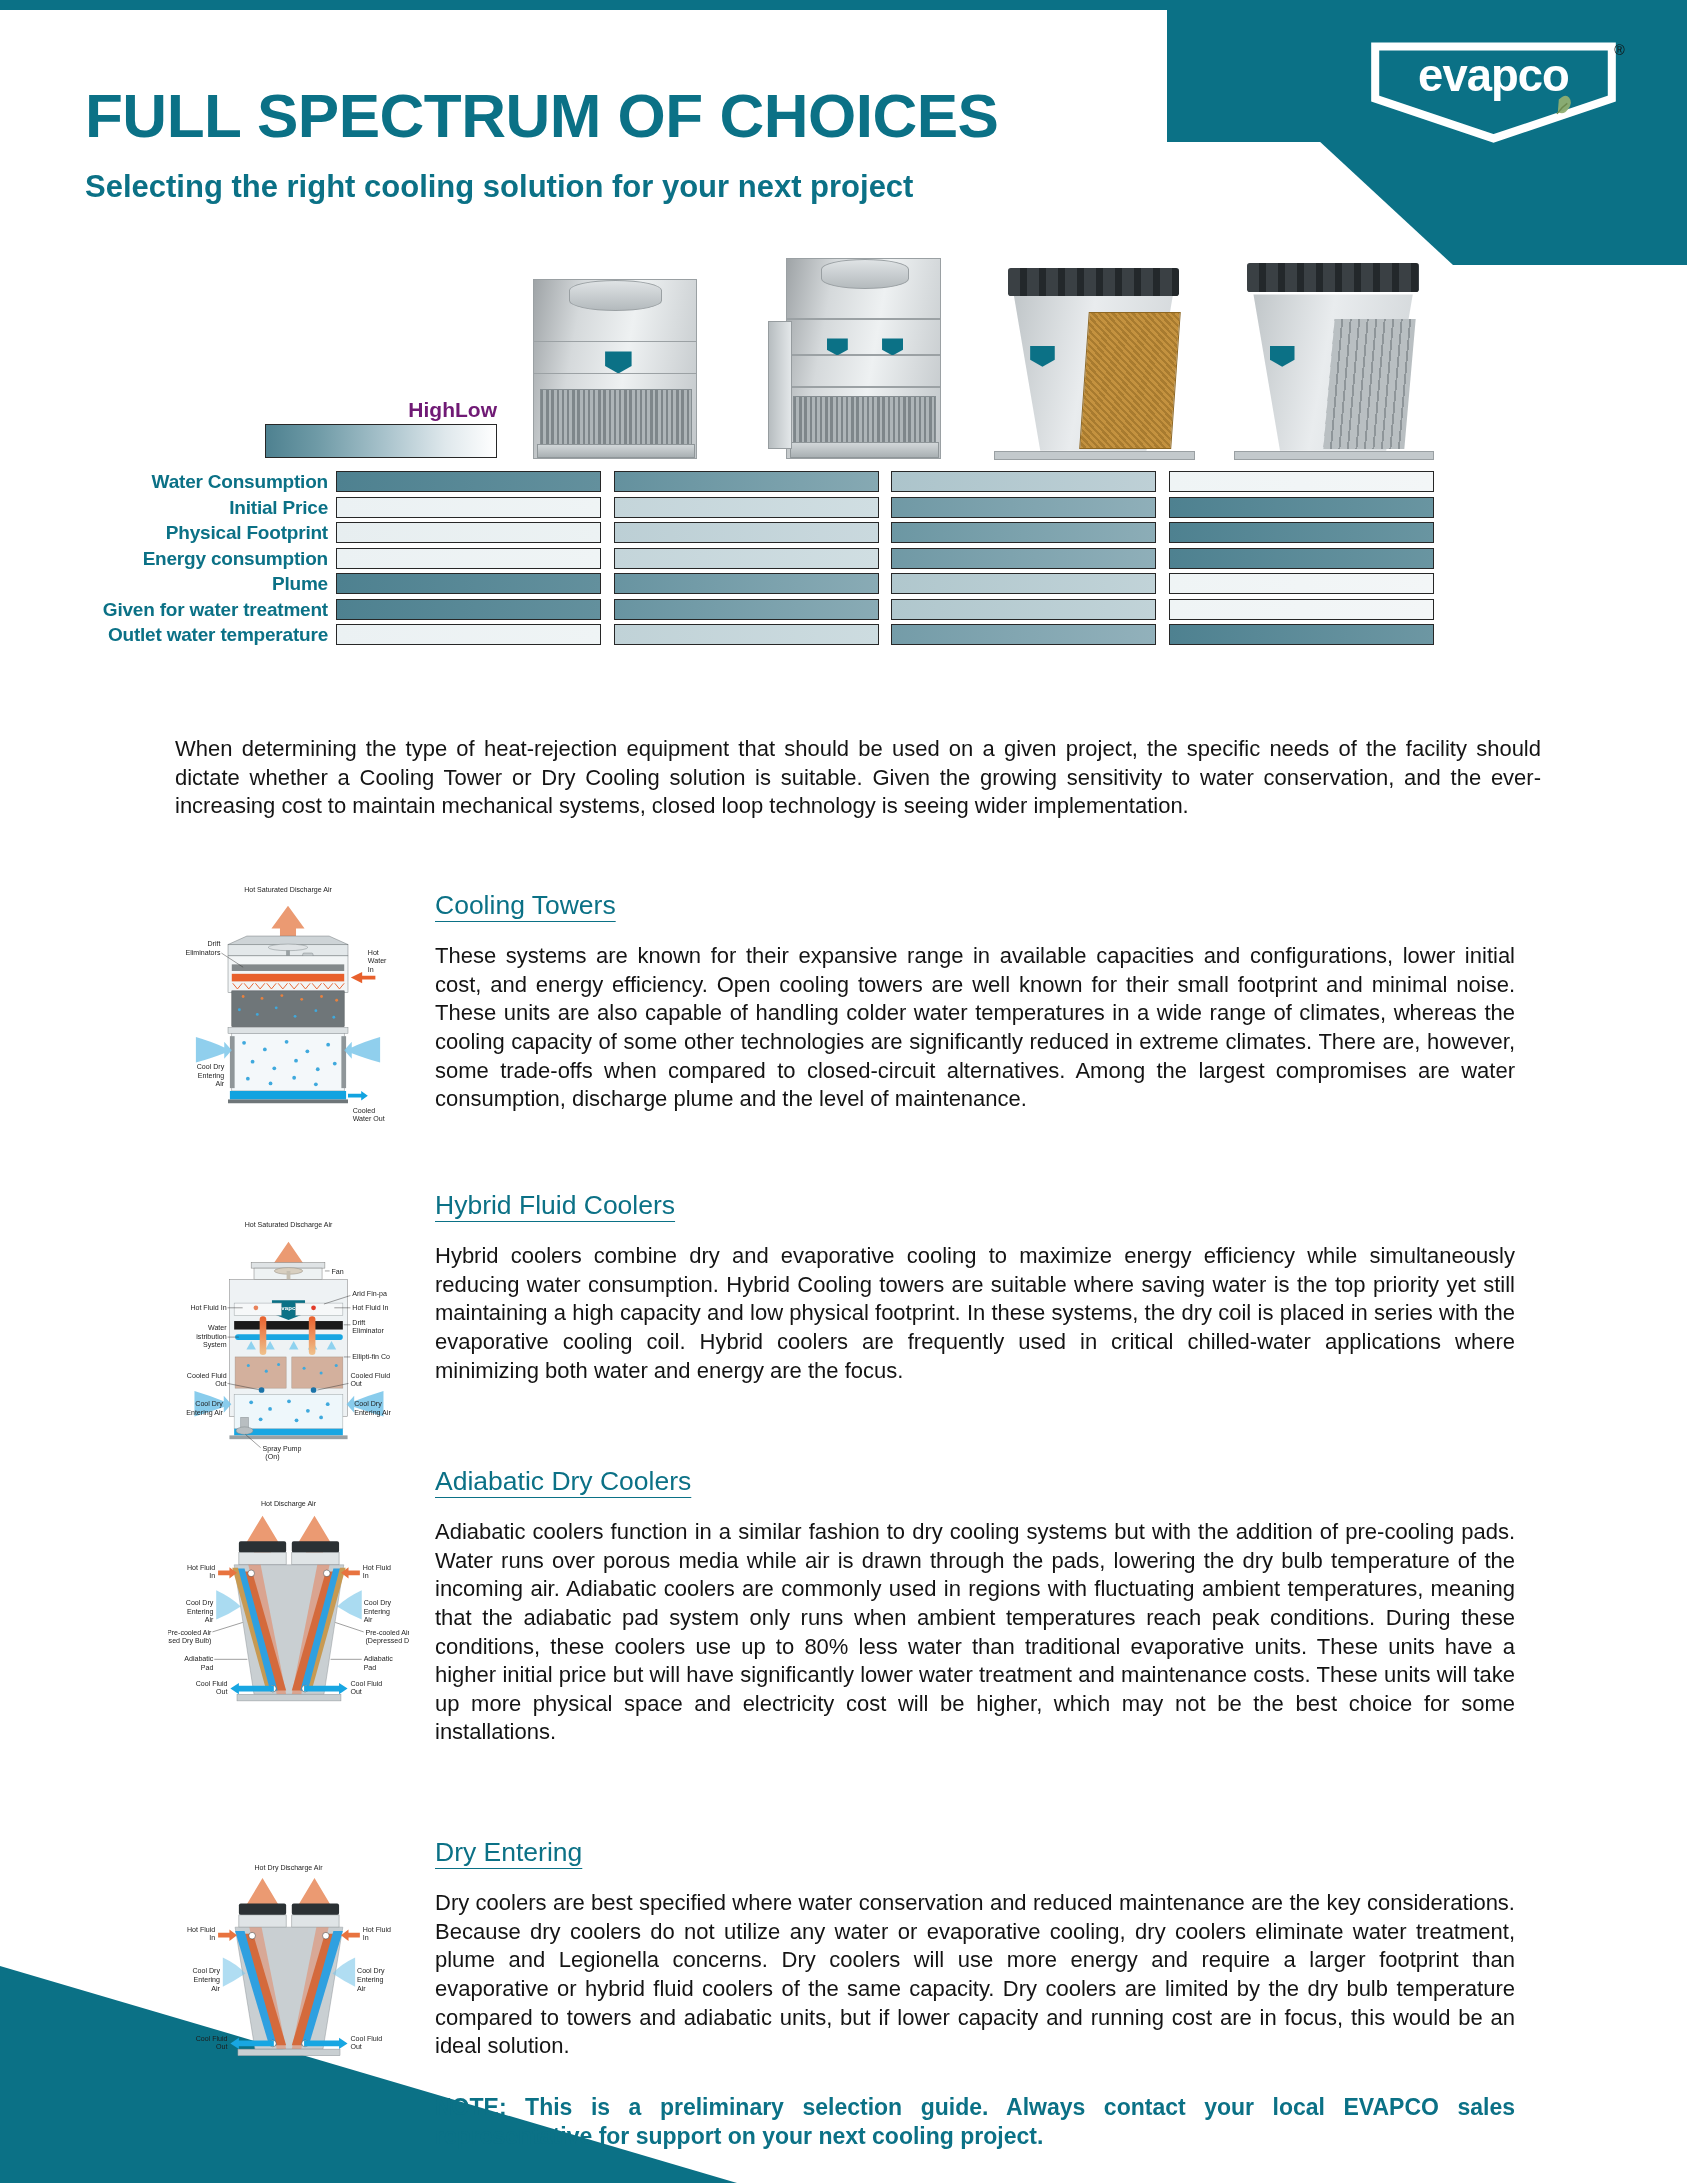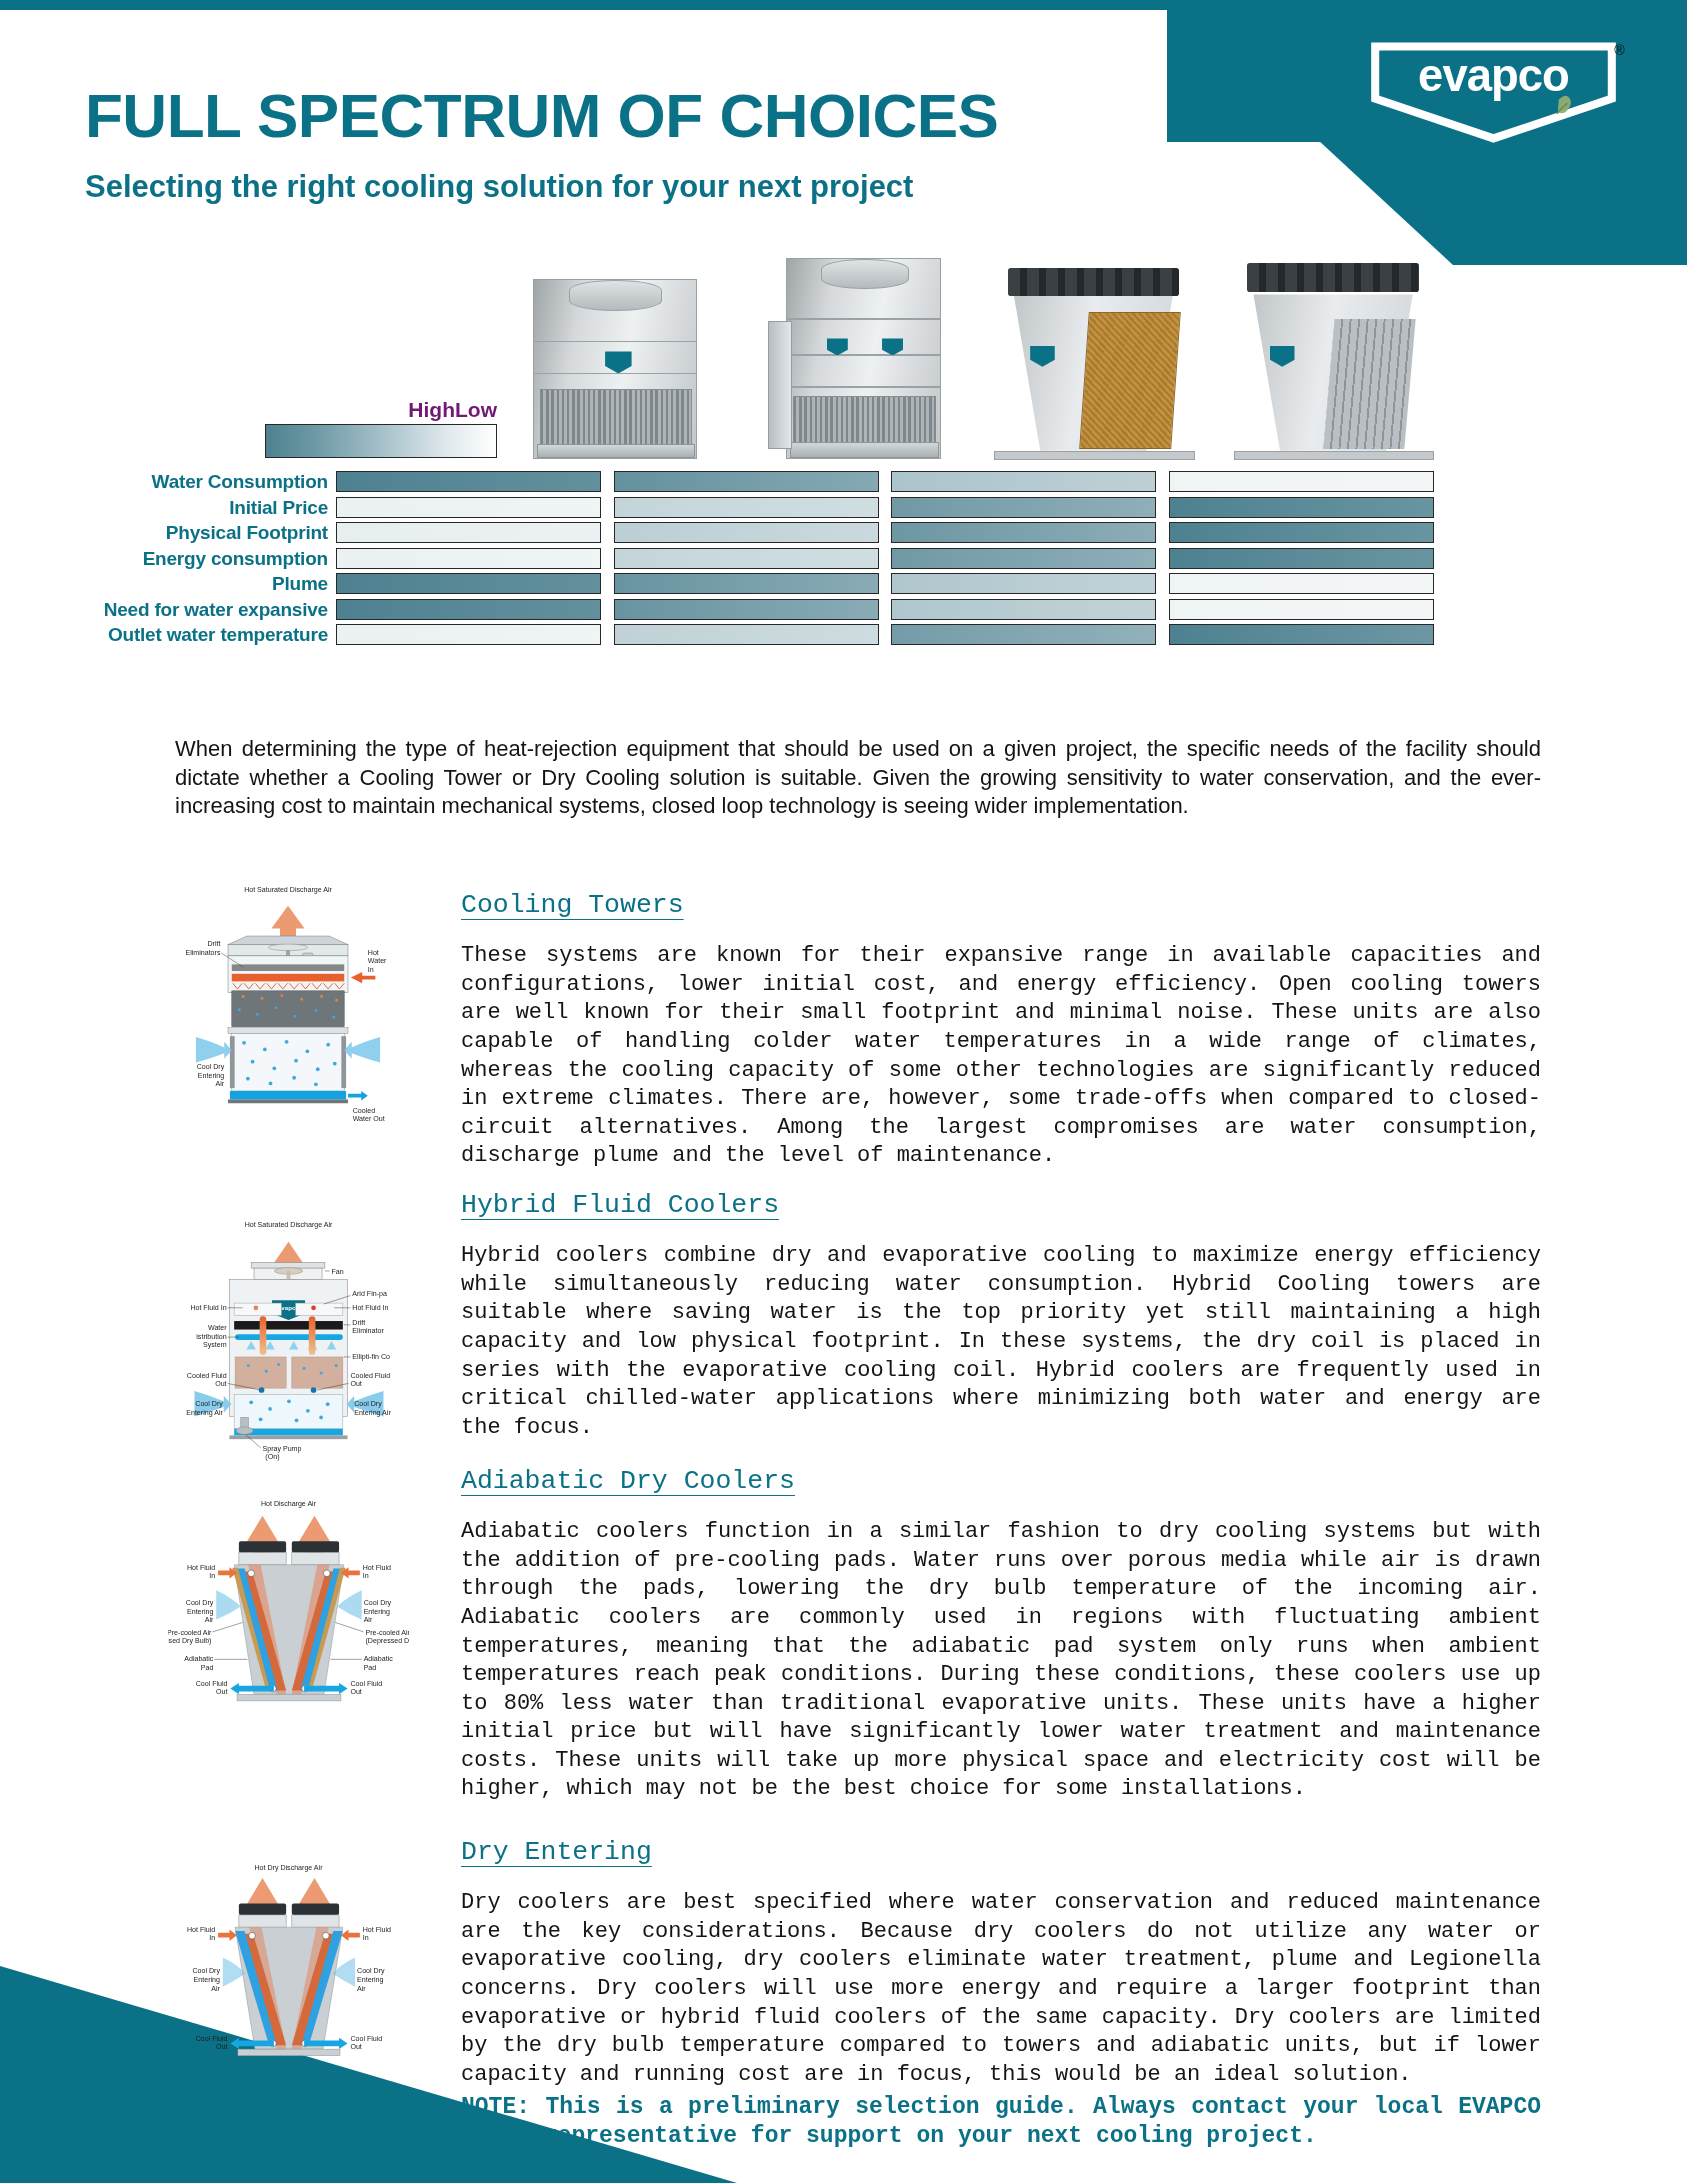--- a/index.html
+++ b/index.html
@@ -76,22 +76,22 @@
   .mrow{display:flex;align-items:center;height:23.6px;margin-bottom:1.9px;}
   .mlabel{width:241px;text-align:right;padding-right:8px;
      font-size:19px;font-weight:700;color:#0b7186;line-height:1;
      white-space:nowrap;letter-spacing:-0.2px;}
   .mcells{flex:1;display:flex;gap:12.3px;}
   .mcell{flex:1;height:21px;border:1.9px solid #272727;box-sizing:border-box;}
 
   
   .intro{position:absolute;top:735px;left:175px;width:1366px;
      font-size:22px;line-height:1.30;text-align:justify;color:#141414;}
-  .col-right{position:absolute;left:461px;width:1080px;
-     font-size:22px;line-height:1.30;text-align:justify;color:#141414;font-family:Liberation Mono, monospace;}
+  .col-right{position:absolute;left:435px;width:1080px;
+     font-size:22px;line-height:1.30;text-align:justify;color:#141414;}
   h2.sect{font-size:26.5px;font-weight:400;color:#0b7186;margin:0 0 22px 0;
      text-decoration:underline;text-underline-offset:6.6px;
      text-decoration-thickness:1.4px;line-height:1.1;}
   .note{color:#0b7186;font-weight:700;font-size:23px;line-height:1.28;
      text-align:justify;}
 
   
   .diagram{position:absolute;}
   .diagram svg{display:block;}
   .dlab{font-family:"Liberation Sans",sans-serif;font-size:15px;fill:#1c1c1c;}
@@ -212,21 +212,21 @@
     <div class="mrow">
       <div class="mlabel">Plume</div>
       <div class="mcells">
         <div class="mcell" title="Plume / Cooling Towers = 1" style="background: linear-gradient(90deg, rgb(78, 129, 144) 0%, rgb(99, 144, 157) 100%);"></div>
         <div class="mcell" title="Plume / Hybrid Fluid Coolers = 0.76" style="background: linear-gradient(90deg, rgb(104, 148, 161) 0%, rgb(137, 171, 181) 100%);"></div>
         <div class="mcell" title="Plume / Adiabatic Dry Coolers = 0.4" style="background: linear-gradient(90deg, rgb(176, 199, 205) 0%, rgb(193, 211, 216) 100%);"></div>
         <div class="mcell" title="Plume / Dry Coolers = 0.08" style="background: linear-gradient(90deg, rgb(239, 244, 245) 0%, rgb(243, 246, 247) 100%);"></div>
       </div>
     </div>
     <div class="mrow">
-      <div class="mlabel">Need for water expansive</div>
+      <div class="mlabel">Given for water treatment</div>
       <div class="mcells">
         <div class="mcell" title="Need for water treatment / Cooling Towers = 1" style="background: linear-gradient(90deg, rgb(78, 129, 144) 0%, rgb(99, 144, 157) 100%);"></div>
         <div class="mcell" title="Need for water treatment / Hybrid Fluid Coolers = 0.76" style="background: linear-gradient(90deg, rgb(104, 148, 161) 0%, rgb(137, 171, 181) 100%);"></div>
         <div class="mcell" title="Need for water treatment / Adiabatic Dry Coolers = 0.4" style="background: linear-gradient(90deg, rgb(176, 199, 205) 0%, rgb(193, 211, 216) 100%);"></div>
         <div class="mcell" title="Need for water treatment / Dry Coolers = 0.08" style="background: linear-gradient(90deg, rgb(239, 244, 245) 0%, rgb(243, 246, 247) 100%);"></div>
       </div>
     </div>
     <div class="mrow">
       <div class="mlabel">Outlet water temperature</div>
       <div class="mcells">

